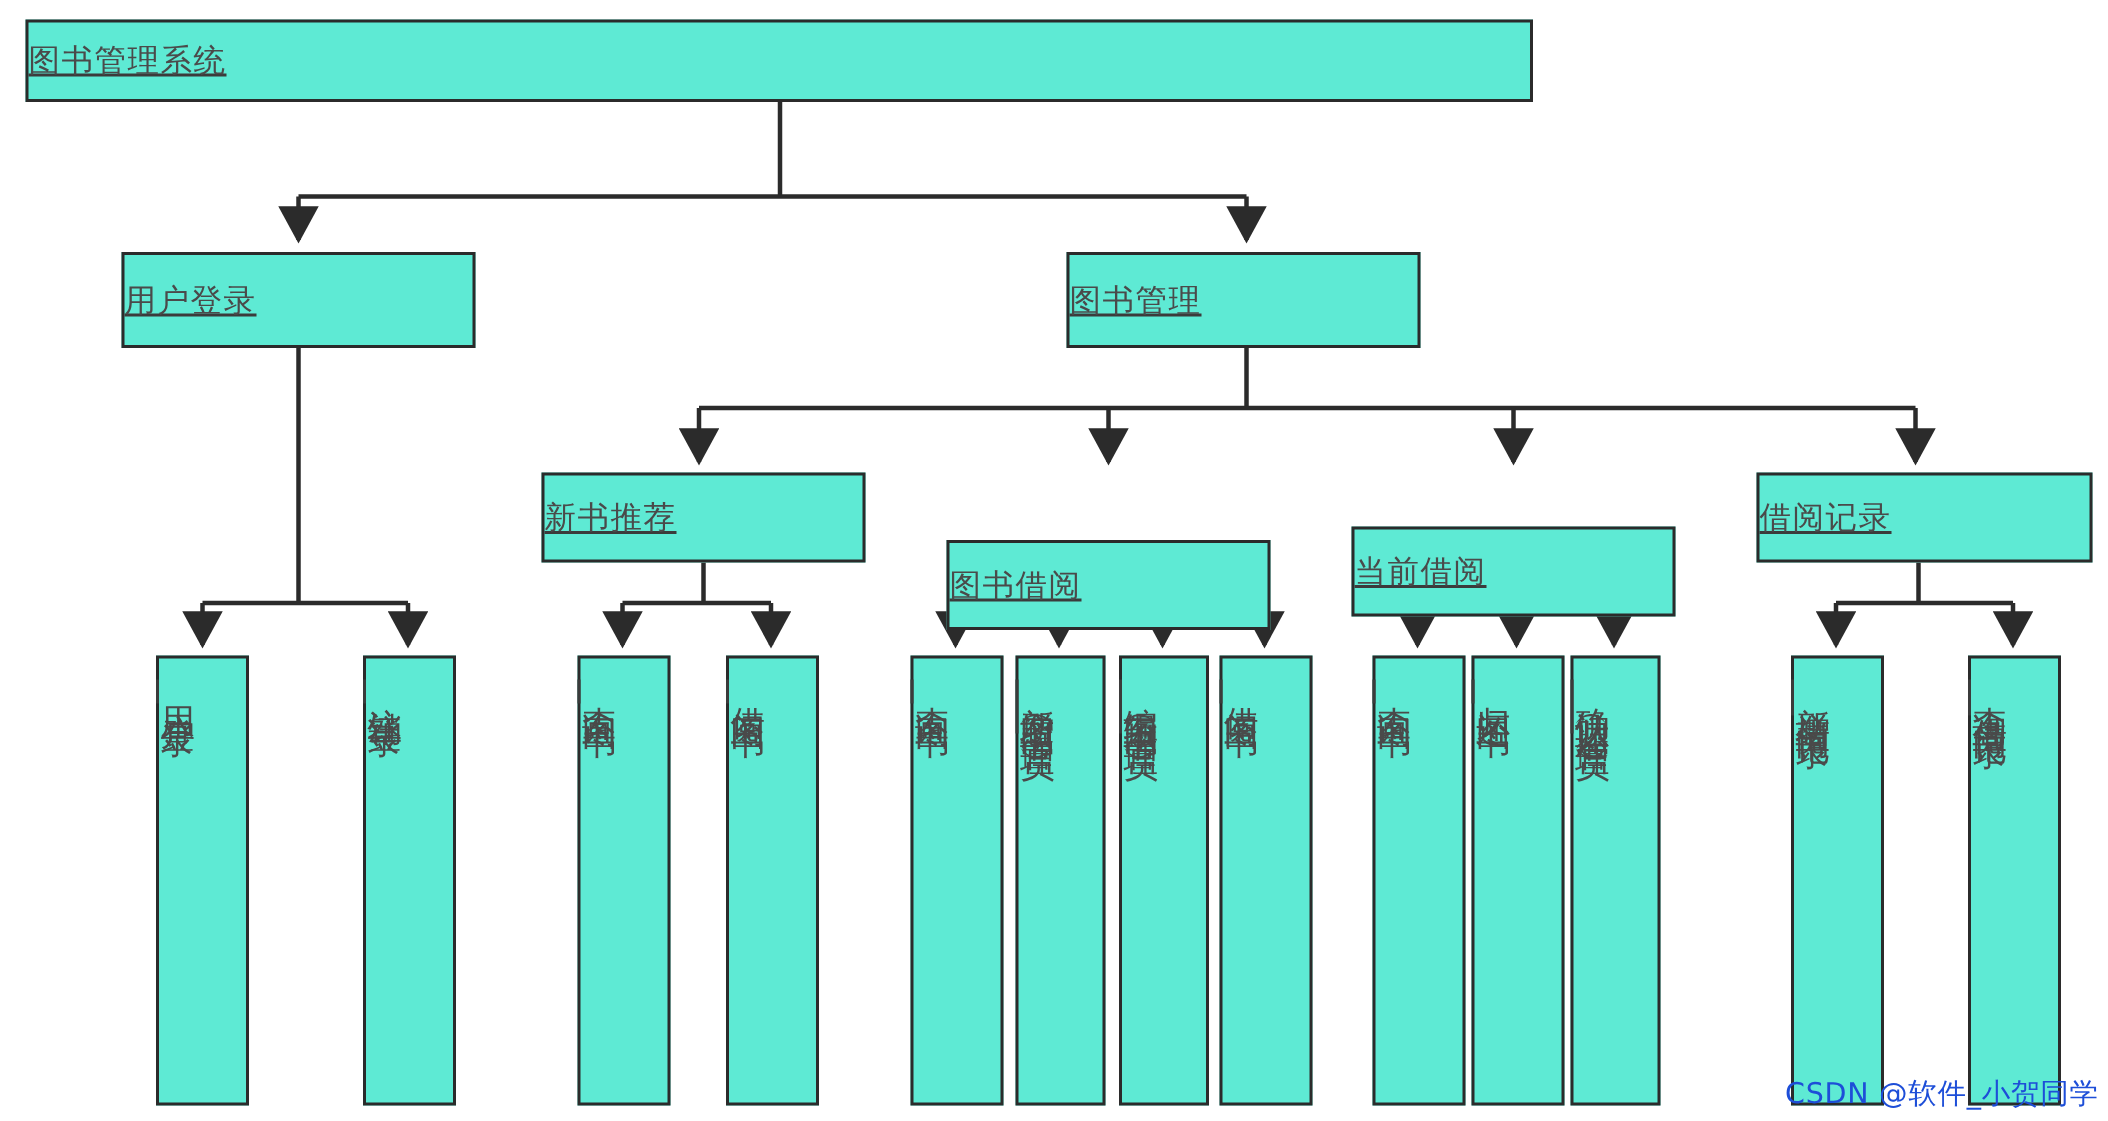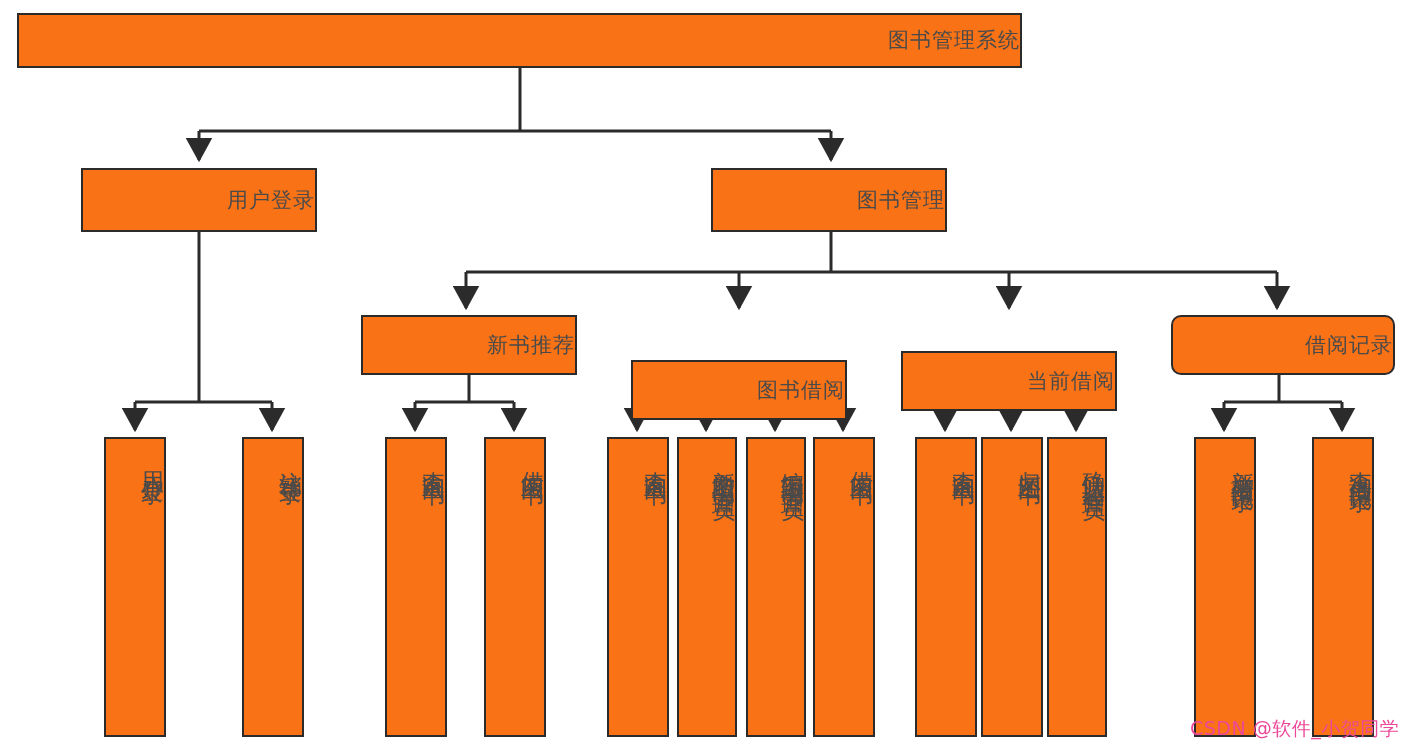--- a/index.html
+++ b/index.html
@@ -3,26 +3,27 @@
 <meta charset="utf-8">
 <style>
   html,body{margin:0;padding:0;background:#ffffff;}
   body{font-family:"DejaVu Sans","Liberation Sans",sans-serif;}
   #canvas{position:relative;width:1405px;height:747px;background:#ffffff;overflow:hidden;}
   svg.lines{position:absolute;left:0;top:0;width:1405px;height:747px;}
 
   .node{
     position:absolute;
     box-sizing:border-box;
-    background:#f97316;
+    background:#5eead4;
     border:2px solid #2b2b2b;
     display:flex;
     align-items:center;
-    justify-content:flex-end;
+    justify-content:flex-start;
     color:#3b3b3b;
+    text-decoration:underline;
   }
   .node .lbl{
     font-size:21px;
     line-height:1.15;
     letter-spacing:1px;
     color:#4a4a4a;
     white-space:nowrap;
   }
   
   .node.vert{align-items:flex-start;padding-top:14px;}
@@ -30,21 +31,21 @@
     writing-mode:vertical-rl;
     text-orientation:upright;
     font-size:23px;
     letter-spacing:4px;
     line-height:1;
     white-space:pre;
   }
   .watermark{
     position:absolute;
     font-size:19px;
-    color:#ec4899;
+    color:#1d4ed8;
     white-space:nowrap;
     letter-spacing:0.5px;
     pointer-events:none;
   }
 </style>
 </head>
 <body>
 
 <div id="canvas">
 
@@ -111,21 +112,21 @@
 
   <div class="node" style="left:361px;top:315px;width:216px;height:60px;">
     <span class="lbl">新书推荐</span>
   </div>
   <div class="node" style="left:631px;top:315px;width:216px;height:60px;margin-top:45px;">
     <span class="lbl">图书借阅</span>
   </div>
   <div class="node" style="left:901px;top:315px;width:216px;height:60px;margin-top:36px;">
     <span class="lbl">当前借阅</span>
   </div>
-  <div class="node" style="left:1171px;top:315px;width:224px;height:60px;border-radius:10px;">
+  <div class="node" style="left:1171px;top:315px;width:224px;height:60px;">
     <span class="lbl">借阅记录</span>
   </div>
 
   <div class="node vert" style="left:104px;top:437px;width:62px;height:300px;">
     <span class="lbl">用户登录</span>
   </div>
   <div class="node vert" style="left:242px;top:437px;width:62px;height:300px;">
     <span class="lbl">注销登录</span>
   </div>
 

